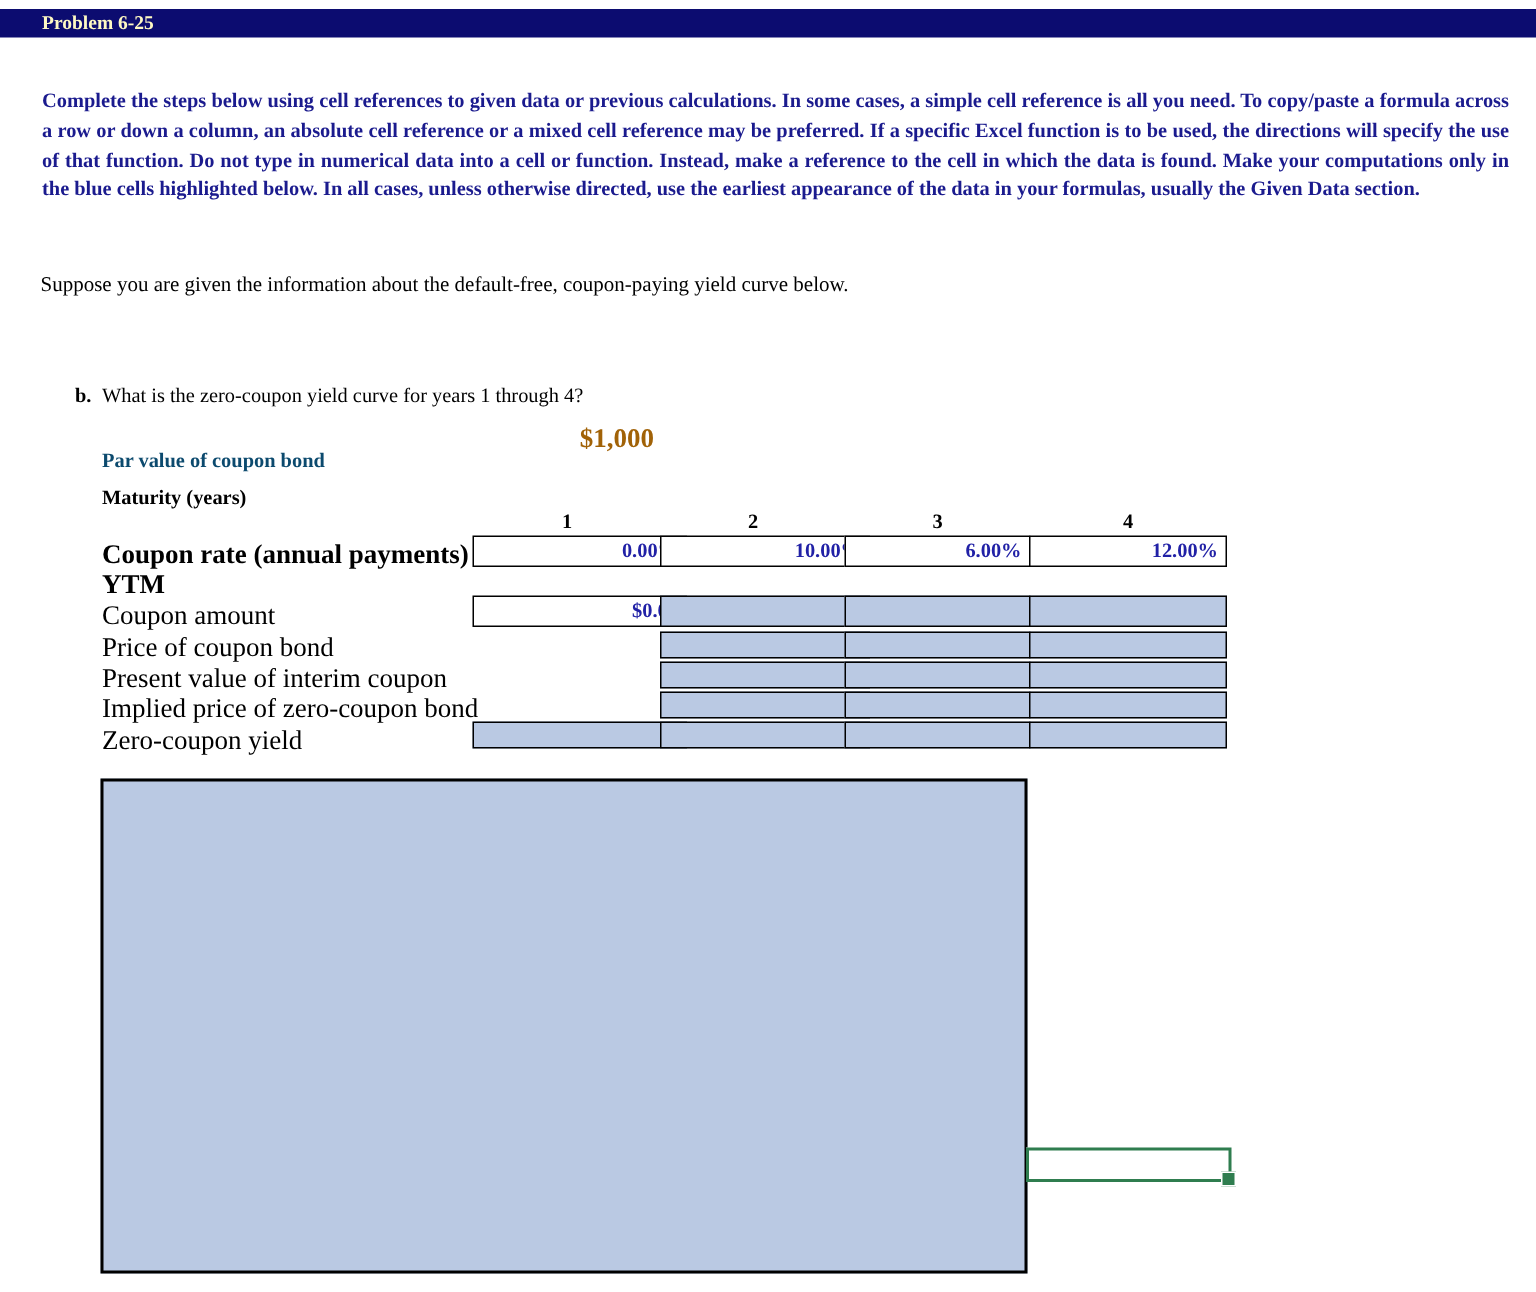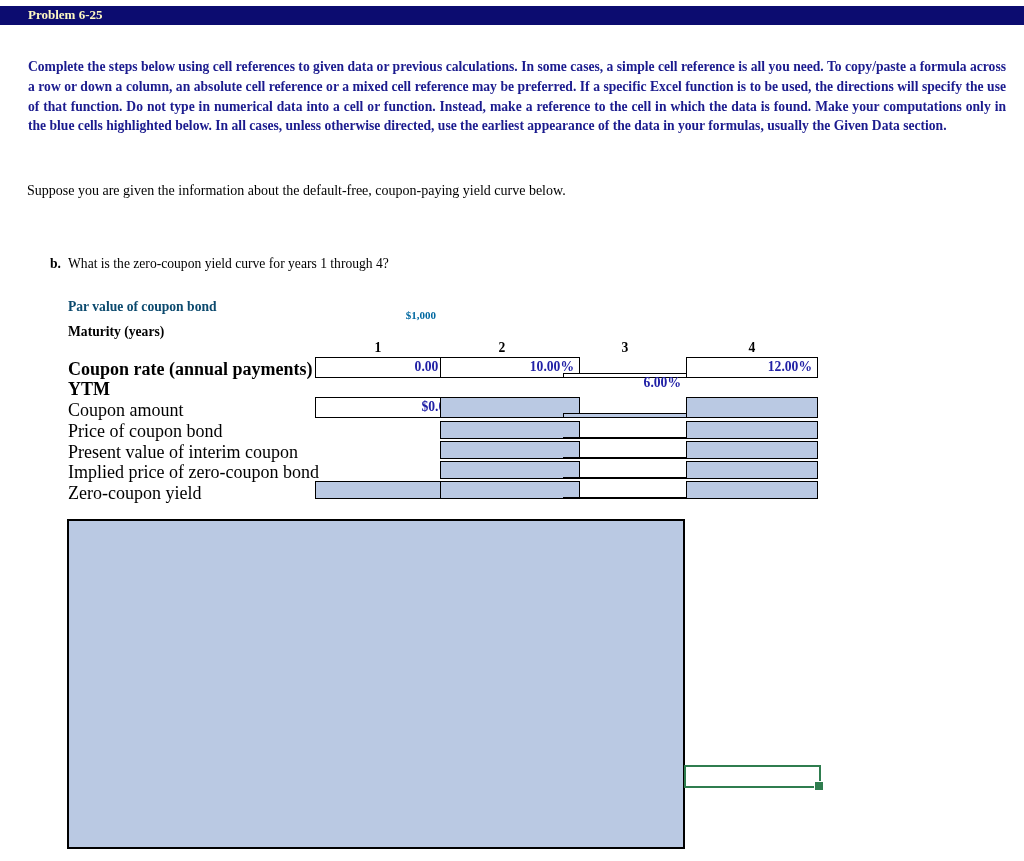--- a/index.html
+++ b/index.html
@@ -18,40 +18,40 @@
   .intro{position:absolute;left:27px;top:183px;margin:0;color:#000;font-size:14px;}
 
   
   .q{position:absolute;left:50px;font-size:13.6px;color:#000;}
   .q .qlabel{font-weight:bold;display:inline-block;width:18px;}
   .q-a{top:237px;}
   .q-b{top:256px;}
 
   
   .par-label{position:absolute;left:68px;top:299px;font-weight:bold;font-size:13.6px;color:#0c4a6e;}
-  .par-value{position:absolute;left:315px;top:309px;width:121px;text-align:right;
-             font-weight:bold;font-size:11px;color:#0369a1;}
+  .par-value{position:absolute;left:315px;top:282px;width:121px;text-align:right;
+             font-weight:bold;font-size:18px;color:#a16207;}
 
   
   .maturity-label{position:absolute;left:68px;top:324px;font-weight:bold;font-size:13.6px;color:#000;}
   .hnum{position:absolute;top:340px;text-align:center;font-weight:bold;font-size:13.6px;color:#000;}
   .h1{left:315px;width:126px;}
   .h2{left:440px;width:124px;}
   .h3{left:563px;width:124px;}
   .h4{left:686px;width:132px;}
 
   .rlabel{position:absolute;left:68px;font-size:18px;color:#000;}
   .rlabel.bold{font-weight:bold;}
 
   .trow{position:absolute;left:0;width:820px;}
   .cell{position:absolute;top:0;bottom:0;border:1.5px solid #000;box-sizing:border-box;
         font-weight:bold;font-size:13.6px;color:#2121a6;text-align:right;padding-right:5px;}
   .c1{left:315px;width:143px;}
   .c2{left:440px;width:140px;}
-  .c3{left:563px;width:124px;margin-top:16px;}
+  .c3{left:563px;width:124px;}
   .c4{left:686px;width:132px;padding-left:25px;}
   .white{background:#ffffff;}
   .blue{background:#bac9e3;}
   .tall{line-height:17px;}
   .short{line-height:14px;}
 
   
   .workspace{position:absolute;left:67px;top:519px;width:618px;height:330px;
              background:#bac9e3;border:2px solid #000;box-sizing:border-box;}
 

